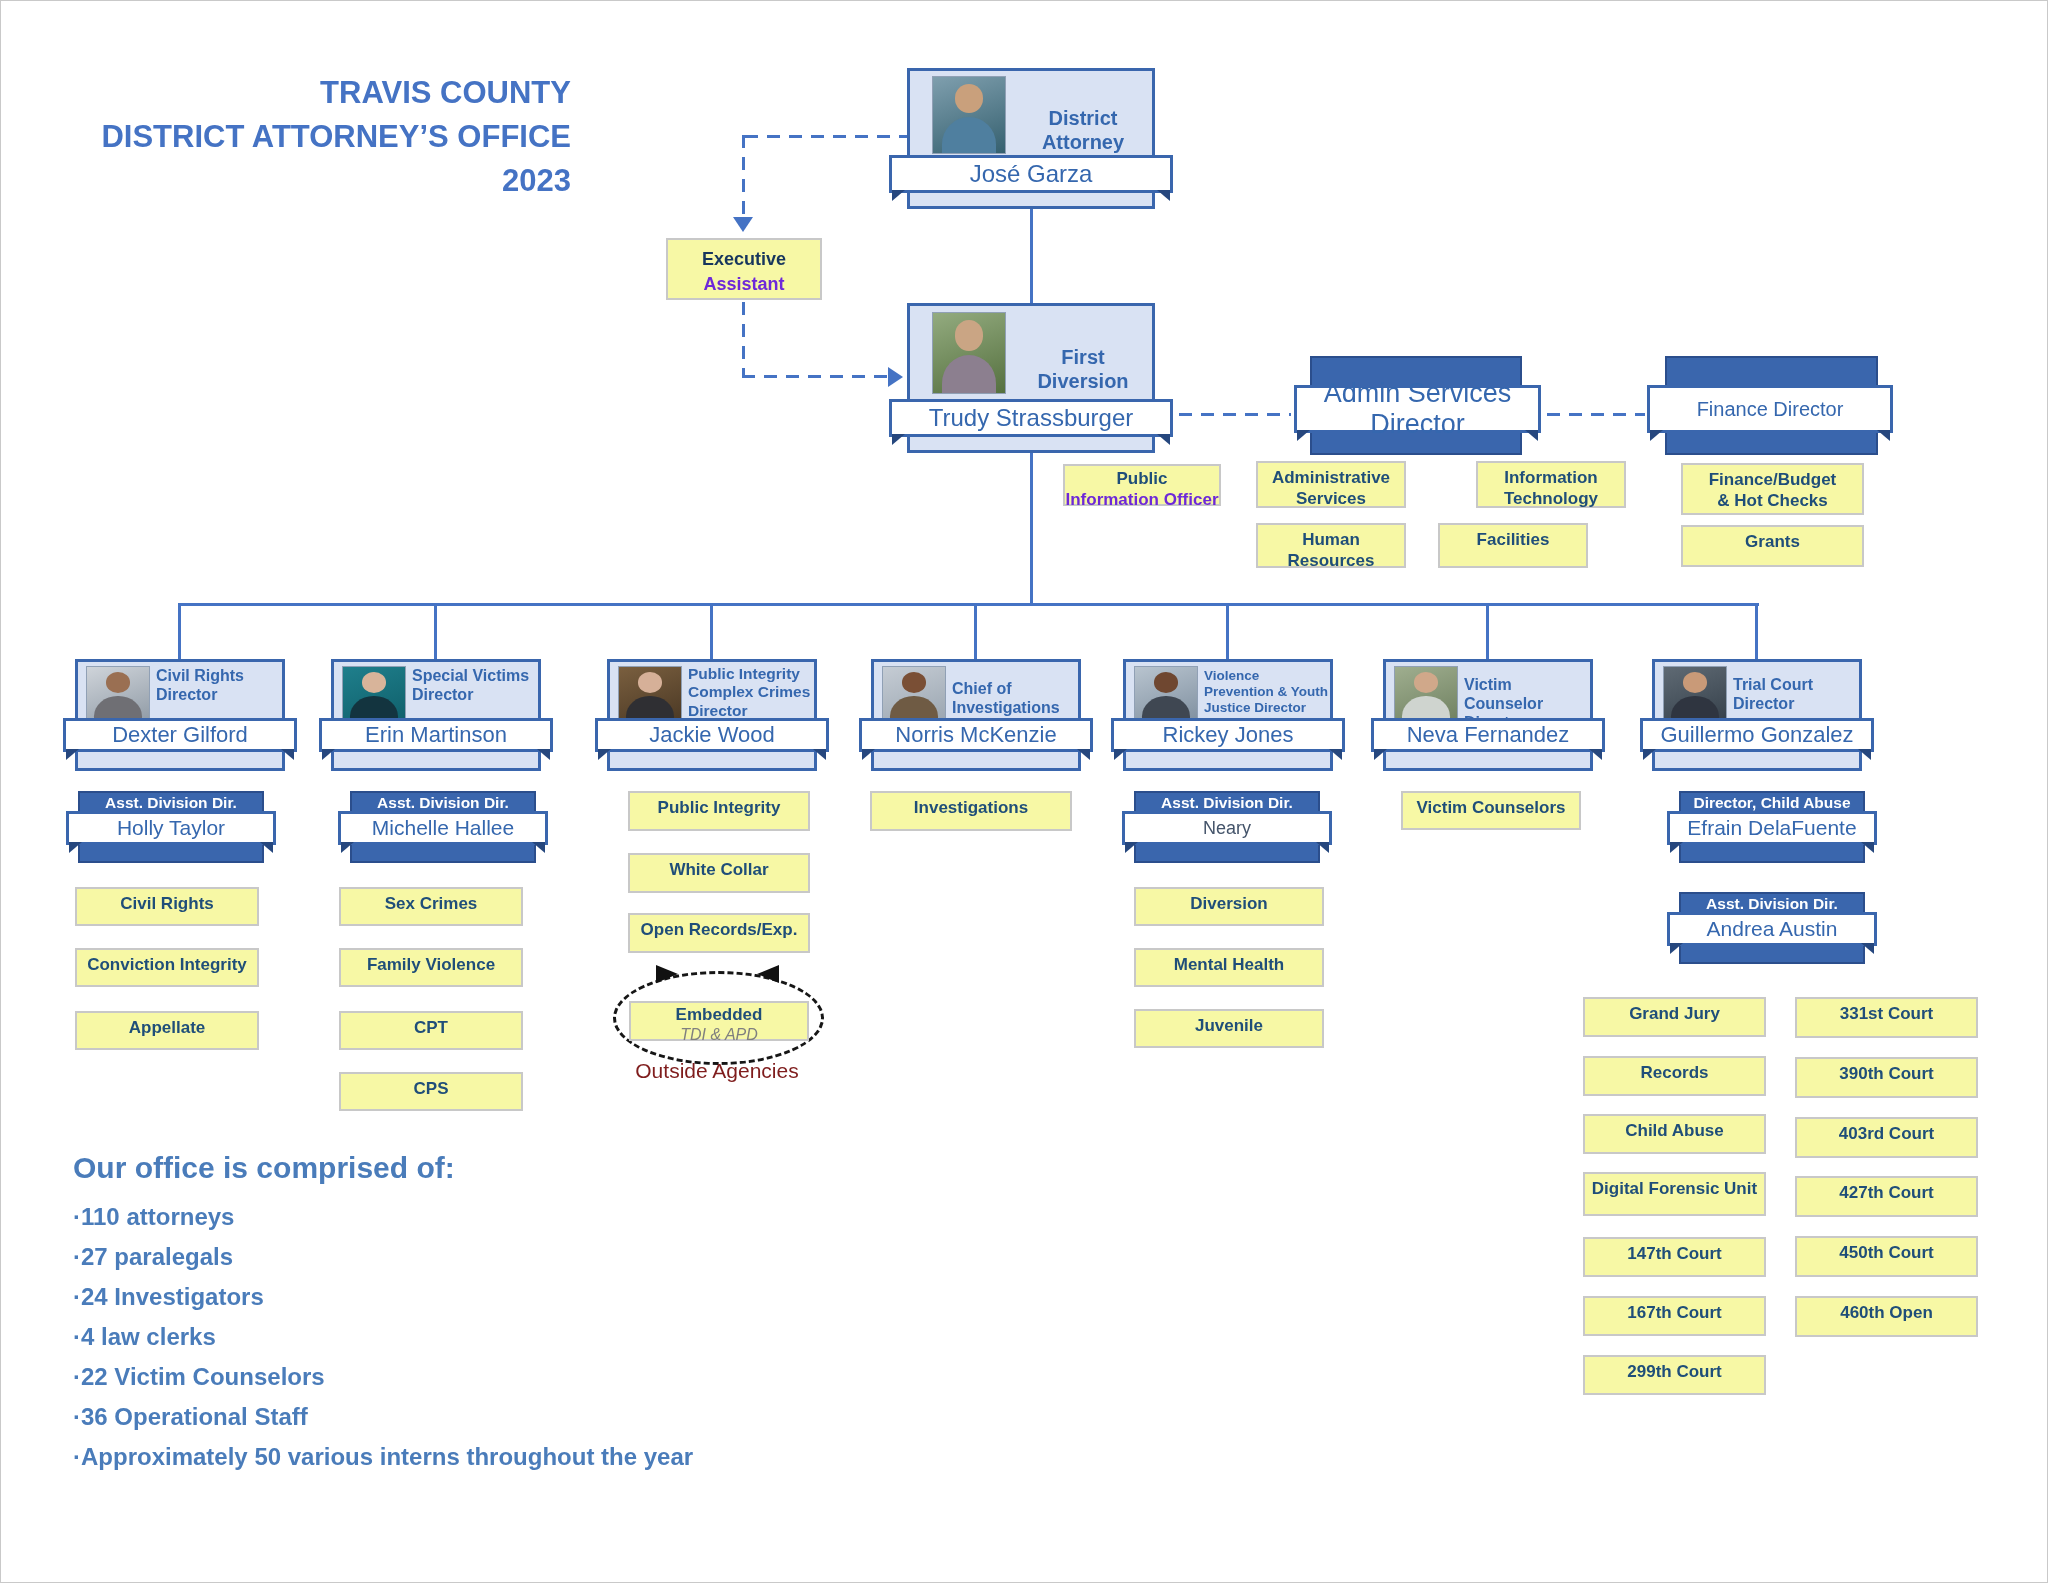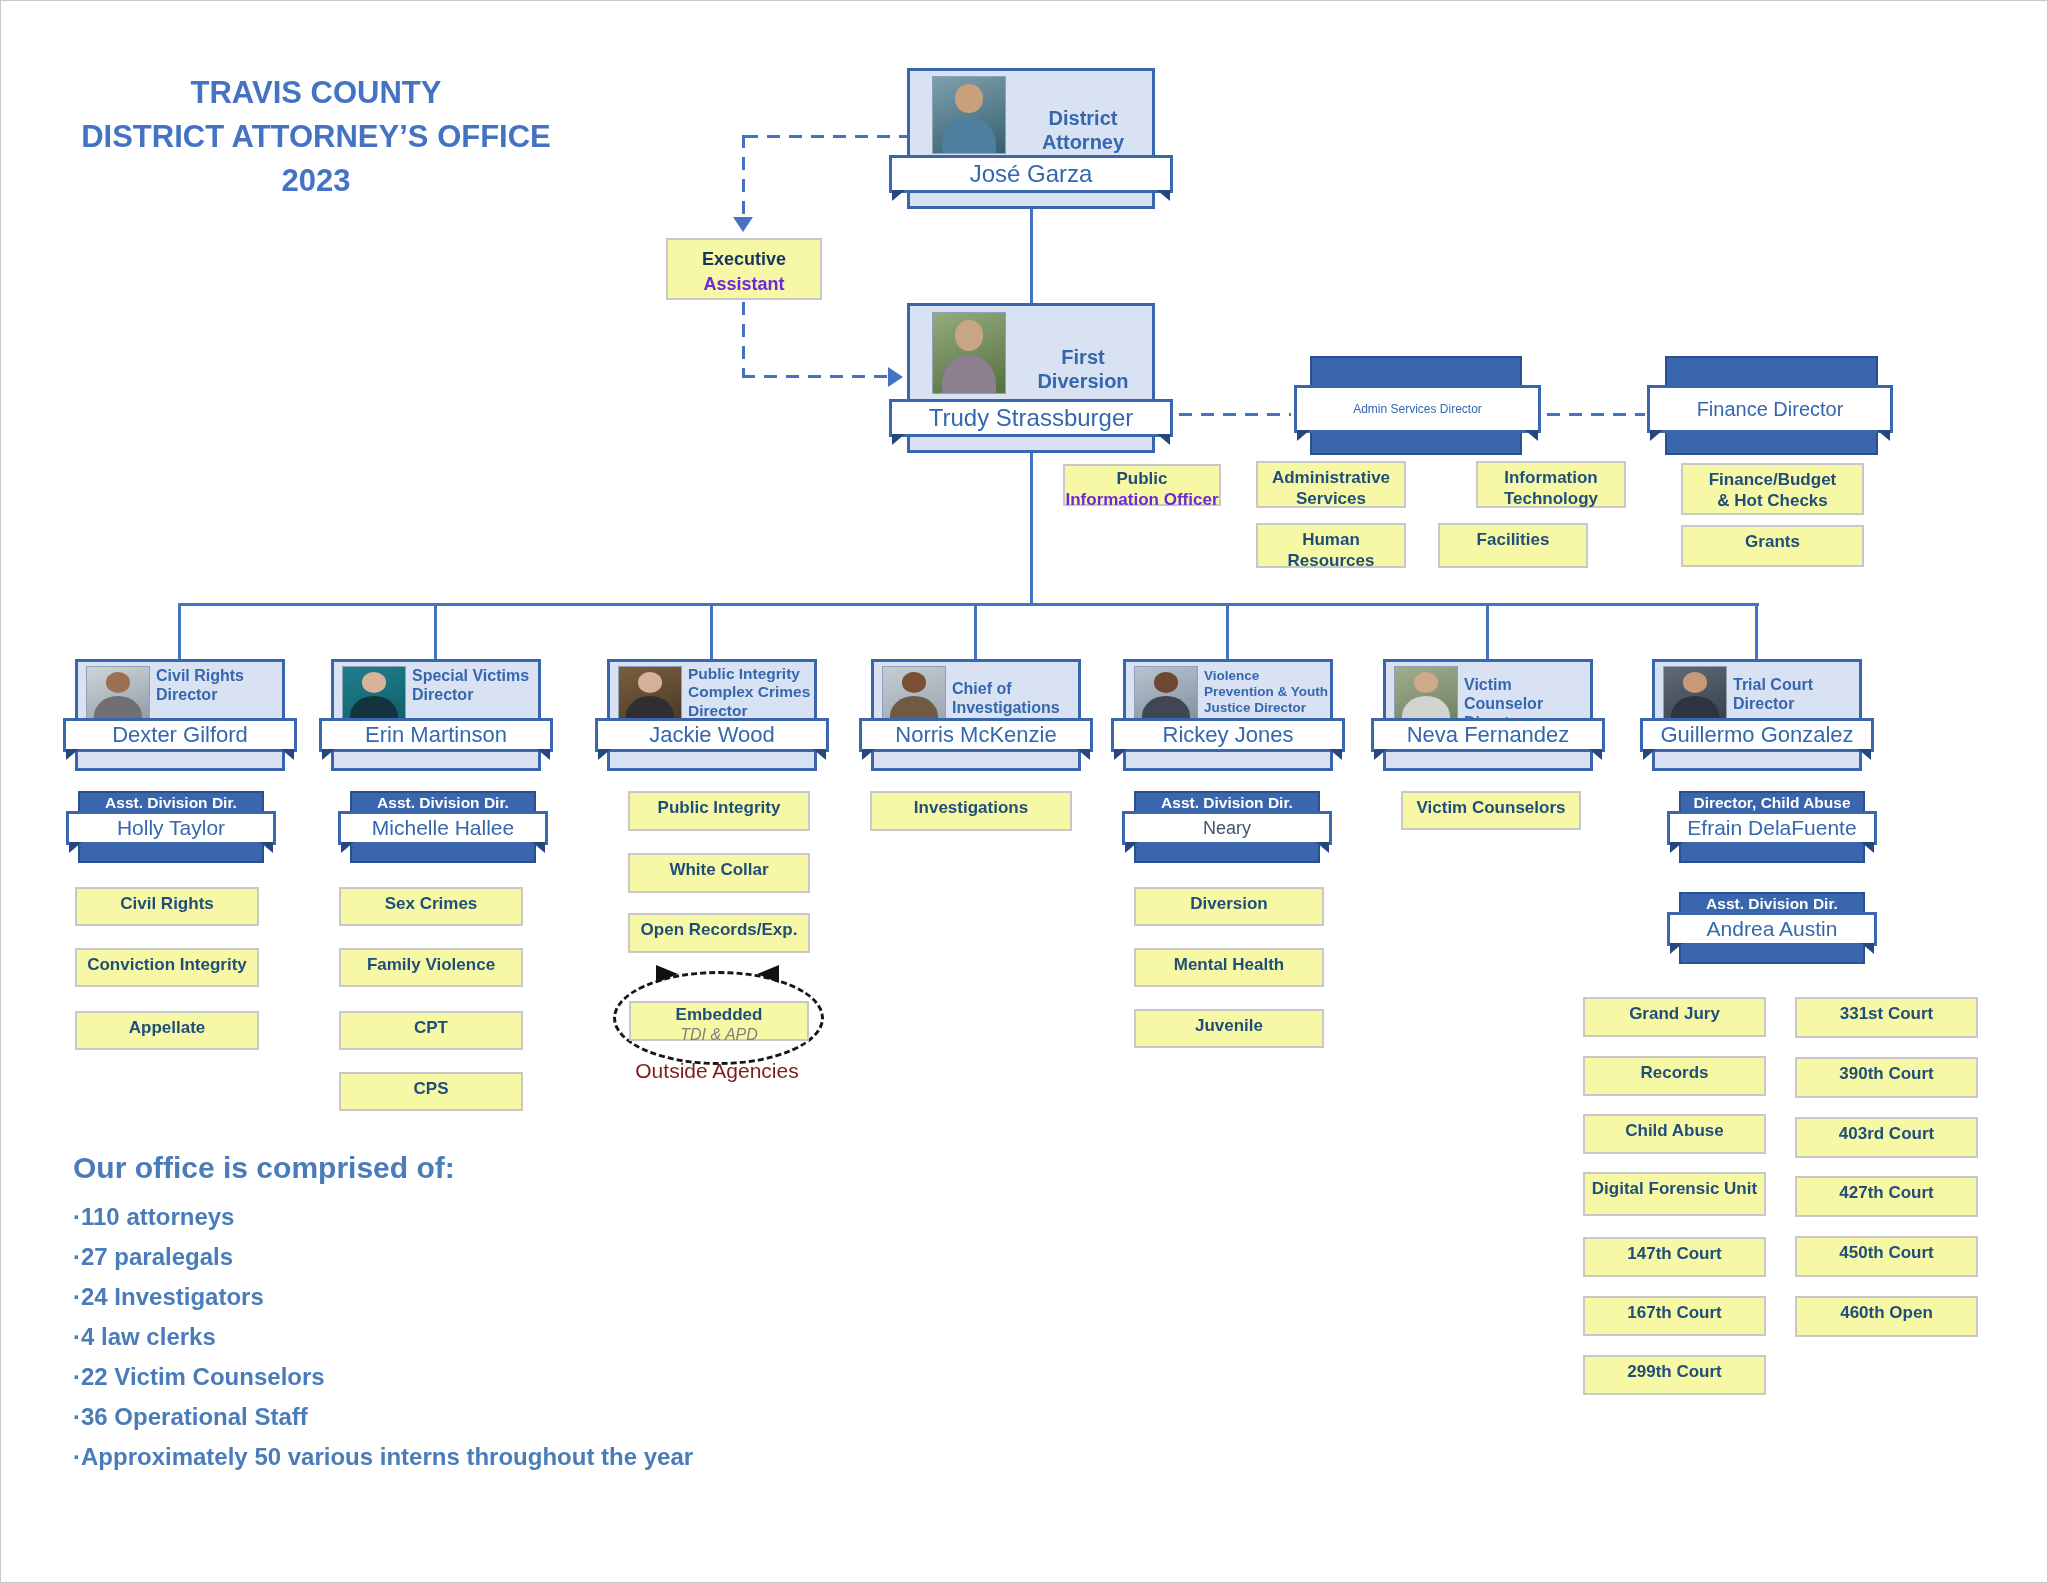--- a/index.html
+++ b/index.html
@@ -43,21 +43,21 @@
   .sum-head{font-size:30px;font-weight:bold;color:#4A7CBA;}
   .sum-item{font-size:24px;font-weight:bold;color:#4A7CBA;line-height:40px;white-space:nowrap;}
   .exec-l1{display:block;color:#17365D;font-weight:bold;font-size:18px;line-height:26px;}
   .exec-l2{display:block;color:#6d28d9;font-weight:bold;font-size:18px;line-height:24px;}
 </style>
 </head>
 <body>
 
 <div id="canvas">
 
-  <div class="abs org-title" style="left:60px;top:70px;width:510px;">
+  <div class="abs org-title" style="left:60px;top:70px;width:510px;text-align:right;">
     <div>TRAVIS COUNTY</div>
     <div>DISTRICT ATTORNEY’S OFFICE</div>
     <div>2023</div>
   </div>
 
   <div class="abs line" style="left:1029px;top:208px;width:3px;height:96px;"></div>
   <div class="abs line" style="left:1029px;top:450px;width:3px;height:155px;"></div>
   <div class="abs line" style="left:178px;top:602px;width:1580px;height:3px;"></div>
   <div class="abs line" style="left:177px;top:602px;width:3px;height:57px;"></div>
   <div class="abs line" style="left:433px;top:602px;width:3px;height:57px;"></div>
@@ -92,21 +92,21 @@
 
   <div class="abs card" style="left:906px;top:302px;width:248px;height:150px;">
     <div class="photo" style="left:22px;top:6px;width:72px;height:80px;--bg1:#93ab7f;--bg2:#55703f;--suit:#8c7f8f;--skin:#caa584;"></div>
     <div class="card-title exec-title" style="left:104px;top:40px;width:138px;">First Diversion</div>
   </div>
   <div class="abs plate notch" style="left:888px;top:398px;width:284px;height:38px;font-size:24px;">
     <span>Trudy Strassburger</span>
   </div>
 
   <div class="abs banner-back" style="left:1309px;top:355px;width:212px;height:99px;"></div>
-  <div class="abs plate notch" style="left:1293px;top:384px;width:247px;height:48px;font-size:12px;">
+  <div class="abs plate notch" style="left:1293px;top:384px;width:247px;height:48px;font-size:27px;">
     <span>Admin Services Director</span>
   </div>
 
   <div class="abs banner-back" style="left:1664px;top:355px;width:213px;height:99px;"></div>
   <div class="abs plate notch" style="left:1646px;top:384px;width:246px;height:48px;font-size:20px;">
     <span>Finance Director</span>
   </div>
 
   <div class="abs ybox" style="left:1062px;top:463px;width:158px;height:42px;padding-top:2px;">
     <span class="navy">Public</span>

